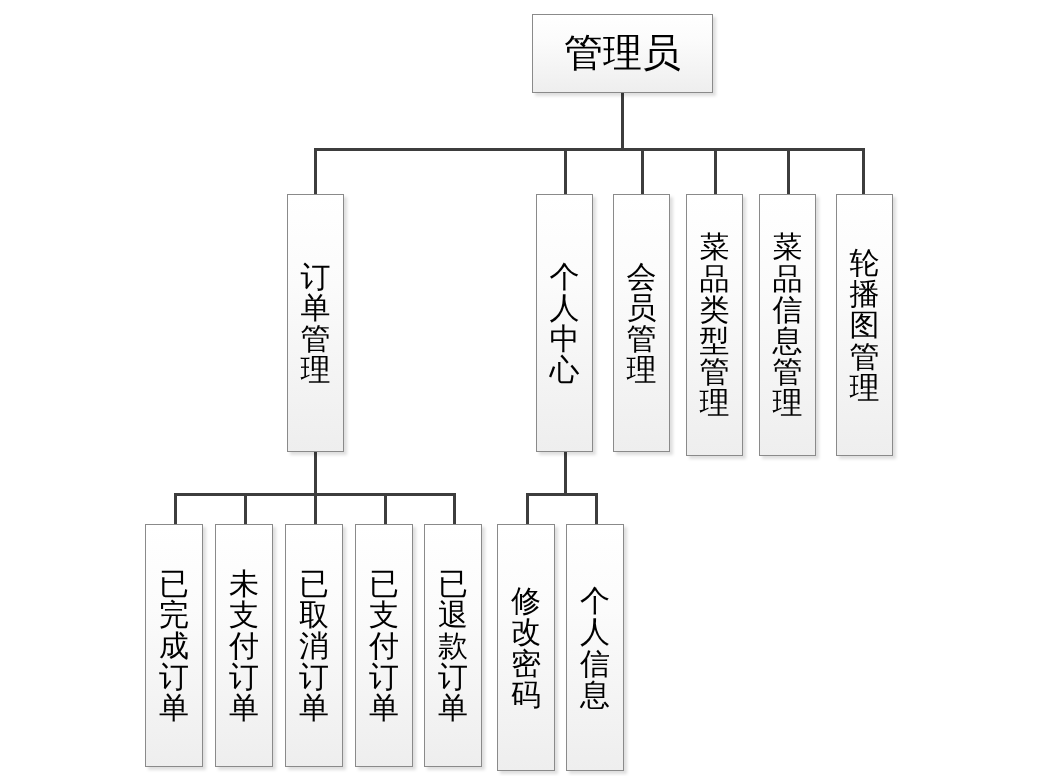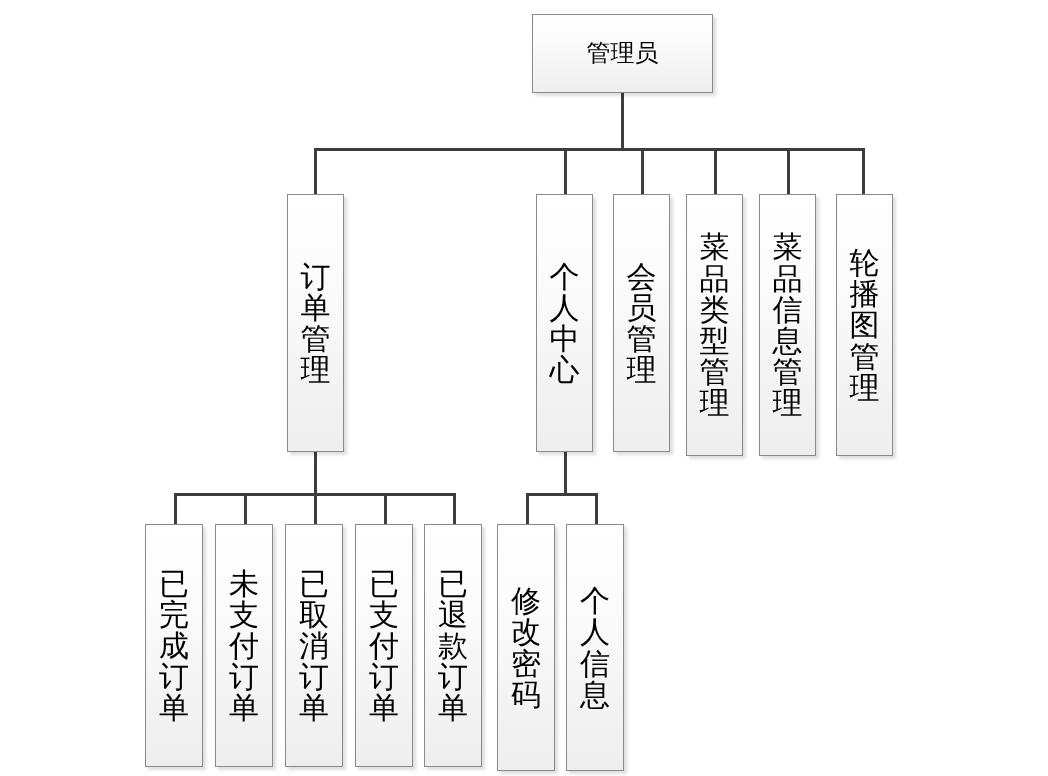--- a/index.html
+++ b/index.html
@@ -44,21 +44,21 @@
     color: #000000;
     text-align: center;
     line-height: 1.04;
     letter-spacing: 0;
     white-space: pre-line;
     font-weight: 400;
   }
 
   
   .node.root .node-label {
-    font-size: 24px;
+    font-size: 39px;
     writing-mode: horizontal-tb;
   }
 
   
   .node.vert .node-label {
     font-size: 30px;
     width: 32px;
   }
   .node.vert.lvl3 .node-label {
     font-size: 30px;

